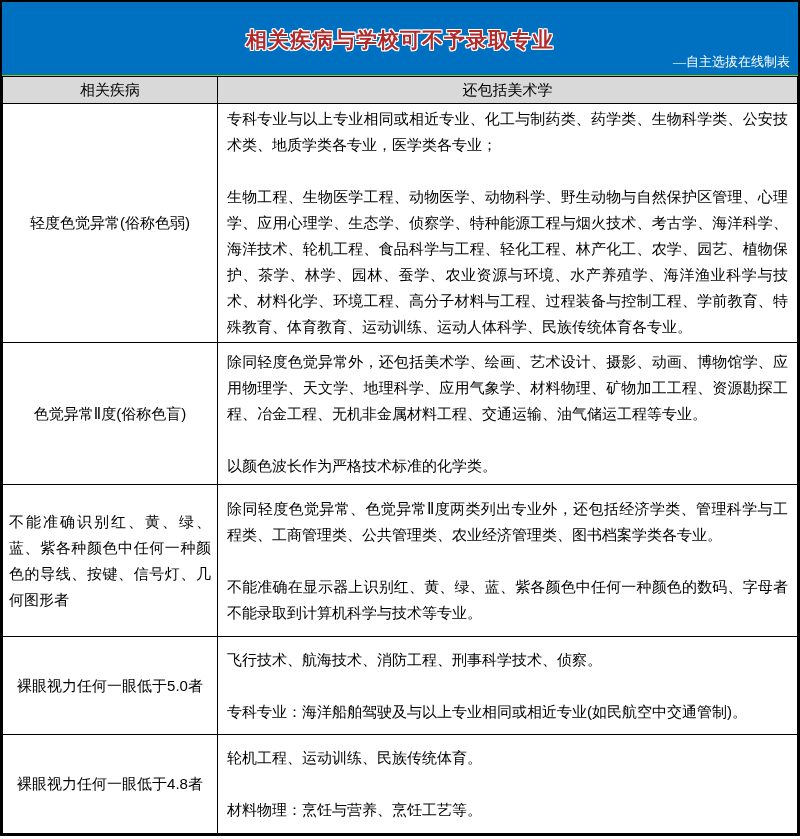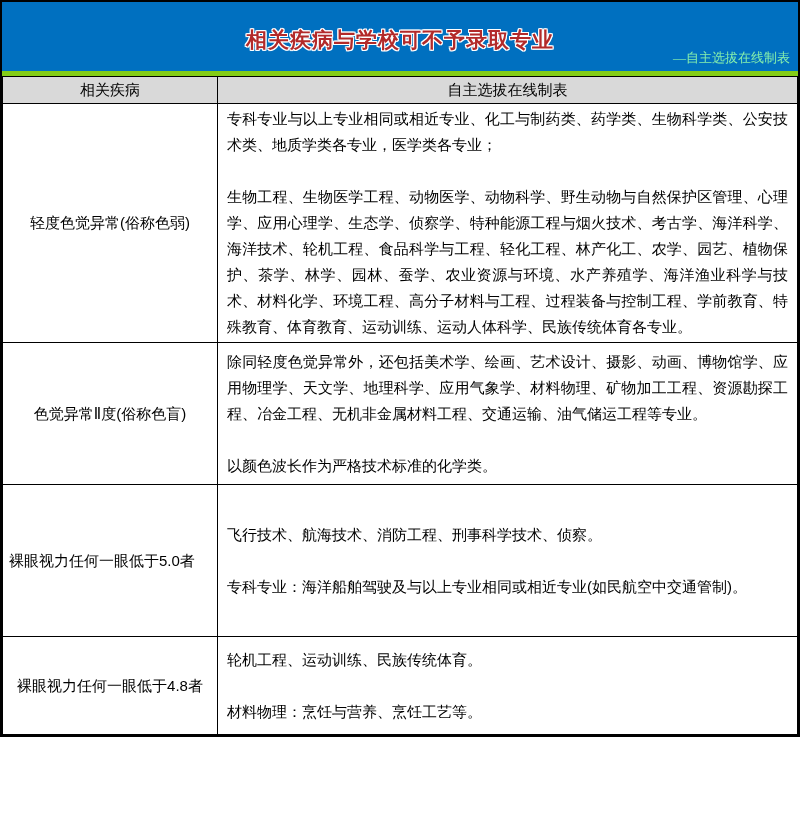--- a/index.html
+++ b/index.html
@@ -12,42 +12,42 @@
     width: 800px;
     box-sizing: border-box;
     border: 2px solid #000000;
     background: #ffffff;
   }
   
   .banner {
     position: relative;
     height: 74px;
     background: #0070C0;
-    border-bottom: 5px solid #84cc16;
+    border-bottom: 1px solid #84cc16;
     box-sizing: border-box;
   }
   .banner-title {
     padding-top: 24px;
     text-align: center;
     font-size: 21px;
     font-weight: bold;
     letter-spacing: 1px;
     color: #B22A2A;
     text-shadow:
       -1px -1px 0 #ffffff, 1px -1px 0 #ffffff,
       -1px  1px 0 #ffffff, 1px  1px 0 #ffffff,
        0   -1px 0 #ffffff, 0    1px 0 #ffffff,
       -1px  0   0 #ffffff, 1px  0   0 #ffffff;
   }
   .banner-subtitle {
     position: absolute;
     right: 8px;
     bottom: 4px;
     font-size: 13px;
-    color: #86efac;
+    color: #ffffff;
     font-family: Liberation Serif, serif;
   }
   
   table.tbl {
     width: 100%;
     border-collapse: collapse;
     table-layout: fixed;
   }
   .tbl th, .tbl td {
     border: 1px solid #000000;
@@ -92,36 +92,43 @@
 
   <div class="banner">
     <div class="banner-title">相关疾病与学校可不予录取专业</div>
     <div class="banner-subtitle">—自主选拔在线制表</div>
   </div>
 
   <table class="tbl">
     <thead>
       <tr>
         <th class="col-disease">相关疾病</th>
-        <th>自主选拔在线制表</th>
+        <th>还包括美术学</th>
       </tr>
     </thead>
     <tbody>
       <tr>
         <td class="disease-cell">轻度色觉异常(俗称色弱)</td>
         <td class="majors-cell">
           <p>专科专业与以上专业相同或相近专业、化工与制药类、药学类、生物科学类、公安技术类、地质学类各专业，医学类各专业；</p>
           <p>生物工程、生物医学工程、动物医学、动物科学、野生动物与自然保护区管理、心理学、应用心理学、生态学、侦察学、特种能源工程与烟火技术、考古学、海洋科学、海洋技术、轮机工程、食品科学与工程、轻化工程、林产化工、农学、园艺、植物保护、茶学、林学、园林、蚕学、农业资源与环境、水产养殖学、海洋渔业科学与技术、材料化学、环境工程、高分子材料与工程、过程装备与控制工程、学前教育、特殊教育、体育教育、运动训练、运动人体科学、民族传统体育各专业。</p>
         </td>
       </tr>
       <tr>
         <td class="disease-cell">色觉异常Ⅱ度(俗称色盲)</td>
         <td class="majors-cell">
           <p>除同轻度色觉异常外，还包括美术学、绘画、艺术设计、摄影、动画、博物馆学、应用物理学、天文学、地理科学、应用气象学、材料物理、矿物加工工程、资源勘探工程、冶金工程、无机非金属材料工程、交通运输、油气储运工程等专业。</p>
           <p>以颜色波长作为严格技术标准的化学类。</p>
+        </td>
+      </tr>
+      <tr>
+        <td class="disease-cell">不能准确识别红、黄、绿、蓝、紫各种颜色中任何一种颜色的导线、按键、信号灯、几何图形者</td>
+        <td class="majors-cell">
+          <p>除同轻度色觉异常、色觉异常Ⅱ度两类列出专业外，还包括经济学类、管理科学与工程类、工商管理类、公共管理类、农业经济管理类、图书档案学类各专业。</p>
+          <p>不能准确在显示器上识别红、黄、绿、蓝、紫各颜色中任何一种颜色的数码、字母者不能录取到计算机科学与技术等专业。</p>
         </td>
       </tr>
       <tr>
         <td class="disease-cell">裸眼视力任何一眼低于5.0者</td>
         <td class="majors-cell">
           <p>飞行技术、航海技术、消防工程、刑事科学技术、侦察。</p>
           <p>专科专业：海洋船舶驾驶及与以上专业相同或相近专业(如民航空中交通管制)。</p>
         </td>
       </tr>
       <tr>

